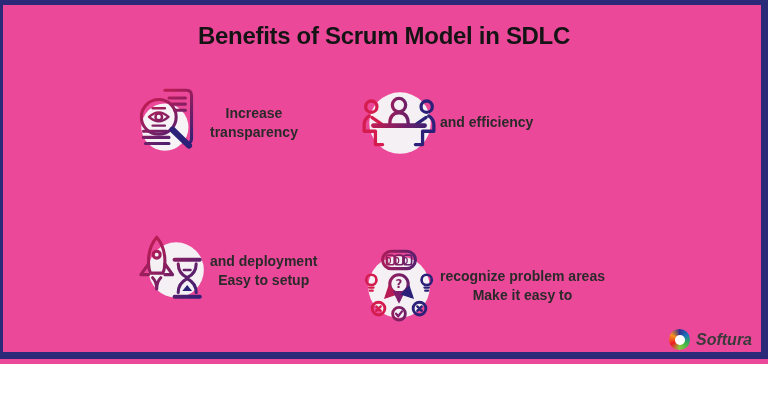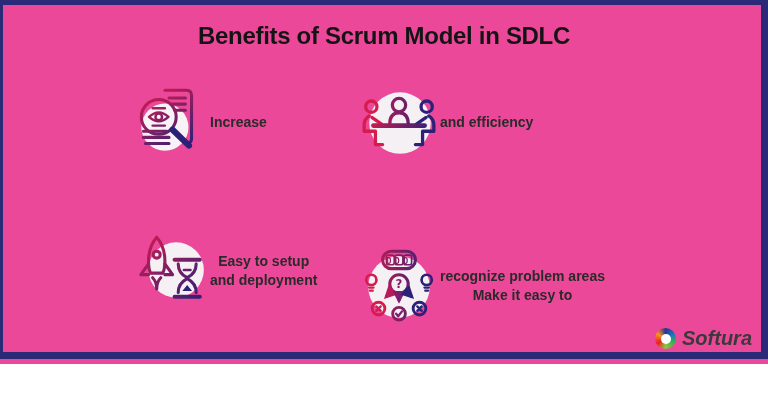--- a/index.html
+++ b/index.html
@@ -34,21 +34,21 @@
     display:flex;align-items:center;gap:6px;
   }
   .logo-ring{
     position:relative;width:21px;height:21px;border-radius:50%;
     background:conic-gradient(from 300deg,#f7941d,#2e3192,#1b75bc,#39b54a,#8dc63f,#ed1c24,#f7941d);
   }
   .logo-ring::before{
     content:"";position:absolute;inset:5.5px;border-radius:50%;background:#ffffff;
   }
   .logo-text{
-    font-style:italic;font-weight:600;font-size:20px;color:#3a3a3a;
+    font-style:italic;font-weight:600;font-size:16px;color:#3a3a3a;
     font-family:"Liberation Sans",sans-serif;
   }
 </style>
 </head>
 <body>
 
 <div class="page">
   <div class="frame"></div>
 
   <div class="title">Benefits of Scrum Model in SDLC</div>
@@ -68,20 +68,21 @@
         <path d="M15 50 h23 M15 56 h25 M17 62 h23"></path>
         <circle cx="30" cy="36" r="17"></circle>
         <path d="M24 27.5 h12 M24 44.5 h12" stroke-width="2.4"></path>
         <path d="M20.5 36 Q30 27.5 39.5 36 Q30 44.5 20.5 36 Z" stroke-width="2.4"></path>
         <circle cx="30" cy="36" r="3.2" stroke-width="2.4"></circle>
       </g>
       <path d="M43.5 48.5 L59.5 64" stroke="#2b2178" stroke-width="6" stroke-linecap="round" fill="none"></path>
     </svg>
     <div class="label">
       <span>Increase</span>
+      <span>transparency</span>
     </div>
   </div>
 
   <div class="cell cell-2">
     <svg class="icon" viewBox="0 0 80 80">
       <defs>
         <linearGradient id="g2" gradientUnits="userSpaceOnUse" x1="6" y1="40" x2="74" y2="40">
           <stop offset="0" stop-color="#d41c4e"></stop>
             <stop offset="1" stop-color="#2b2178"></stop>
         </linearGradient>
@@ -121,22 +122,22 @@
         <path d="M24 48.5 q4 4 4 11 q0 -7 4 -11"></path>
         <path d="M45.5 31 H70" stroke-width="4"></path>
         <path d="M45.5 67 H70" stroke-width="4"></path>
         <path d="M49 35 q0 9 8.75 13.5 q8.75 -4.5 8.75 -13.5"></path>
         <path d="M49 63 q0 -9 8.75 -13.5 q8.75 4.5 8.75 13.5"></path>
         <path d="M54.5 41 h6.5" stroke-width="2.4"></path>
       </g>
       <path d="M53 61.5 h9.5 l-4.75 -6 Z" fill="#2b2178"></path>
     </svg>
     <div class="label">
+      <span>and deployment</span>
       <span>Easy to setup</span>
-      <span>and deployment</span>
     </div>
   </div>
 
   <div class="cell cell-4">
     <svg class="icon" viewBox="0 0 80 80">
       <defs>
         <linearGradient id="g4" gradientUnits="userSpaceOnUse" x1="6" y1="40" x2="74" y2="40">
           <stop offset="0" stop-color="#d41c4e"></stop>
             <stop offset="1" stop-color="#2b2178"></stop>
         </linearGradient>

